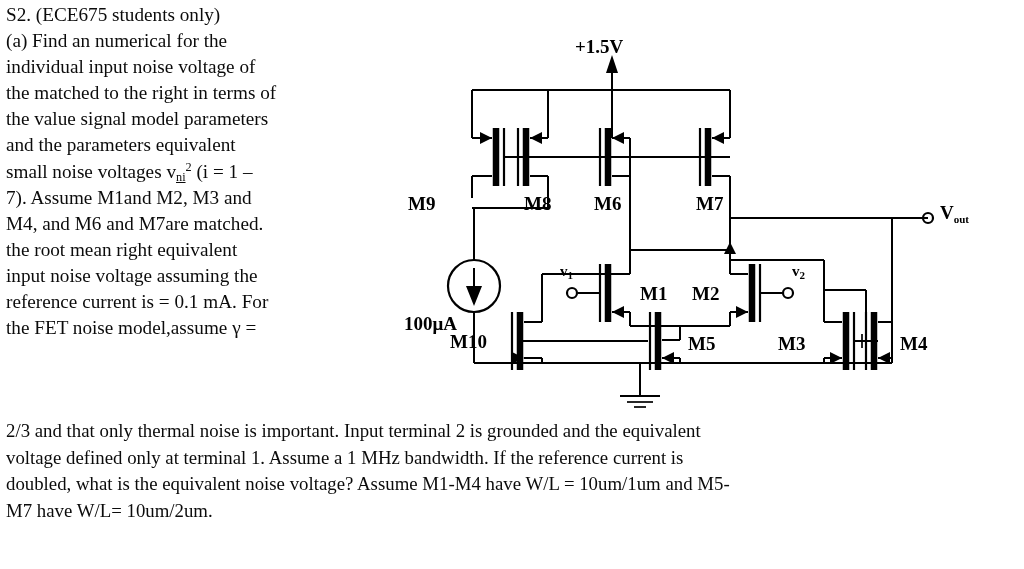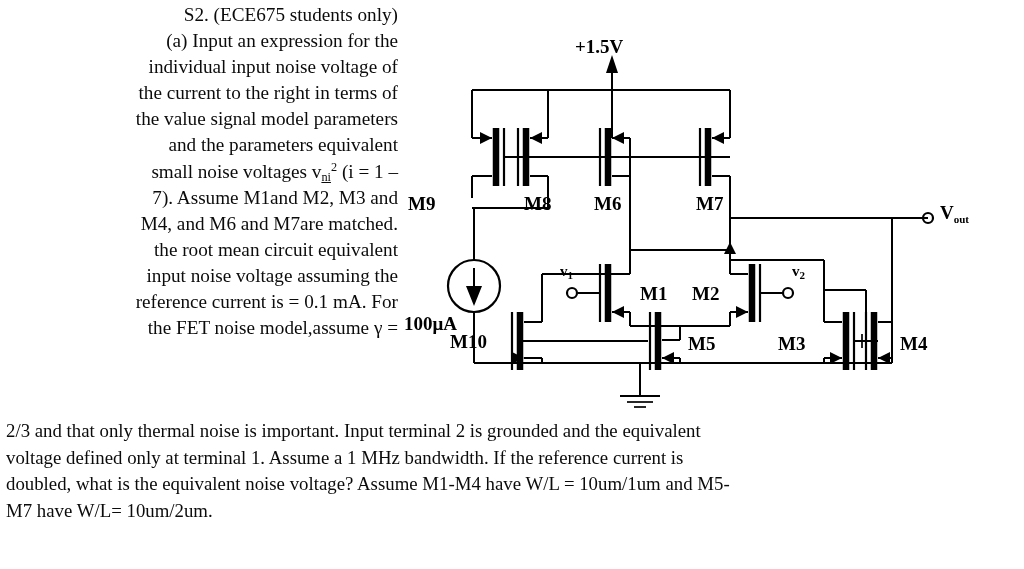--- a/index.html
+++ b/index.html
@@ -18,21 +18,21 @@
 
   
   #problem-text-column {
     position: absolute;
     left: 6px;
     top: 2px;
     width: 392px;
     font-size: 19.2px;
     line-height: 26.1px;
     color: #0b0b0b;
-    text-align: right;
+    text-align: left;
     white-space: normal;
   }
   #problem-text-column .ln {
     display: block;
     white-space: pre;
   }
   sub, sup {
     font-size: 0.64em;
     line-height: 0;
   }
@@ -108,29 +108,29 @@
     fill: none;
   }
   .fillblk { fill: #000; }
   .nofill { fill: none; stroke: #000; stroke-width: 2.2; }
 </style>
 </head>
 <body>
 
 <div id="problem-text-column">
   <span class="ln">S2. (ECE675 students only)</span>
-  <span class="ln">(a) Input an expression for the</span>
+  <span class="ln">(a) Find an numerical for the</span>
   <span class="ln">individual input noise voltage of</span>
-  <span class="ln">the current to the right in terms of</span>
+  <span class="ln">the matched to the right in terms of</span>
   <span class="ln">the value signal model parameters</span>
   <span class="ln">and the parameters equivalent</span>
   <span class="ln"><span>small noise voltages v</span><sub>ni</sub><sup>2</sup><span> (i = 1 –</span></span>
   <span class="ln">7). Assume M1and M2, M3 and</span>
   <span class="ln">M4, and M6 and M7are matched.</span>
-  <span class="ln">the root mean circuit equivalent</span>
+  <span class="ln">the root mean right equivalent</span>
   <span class="ln">input noise voltage assuming the</span>
   <span class="ln">reference current is = 0.1 mA. For</span>
   <span class="ln">the FET noise model,assume γ =</span>
 </div>
 
 <div id="problem-text-bottom">
   <span class="ln">2/3 and that only thermal noise is important. Input terminal 2 is grounded and the equivalent</span>
   <span class="ln">voltage defined only at terminal 1. Assume a 1 MHz bandwidth. If the reference current is</span>
   <span class="ln">doubled, what is the equivalent noise voltage? Assume M1-M4 have W/L = 10um/1um and M5-</span>
   <span class="ln">M7 have W/L= 10um/2um.</span>

